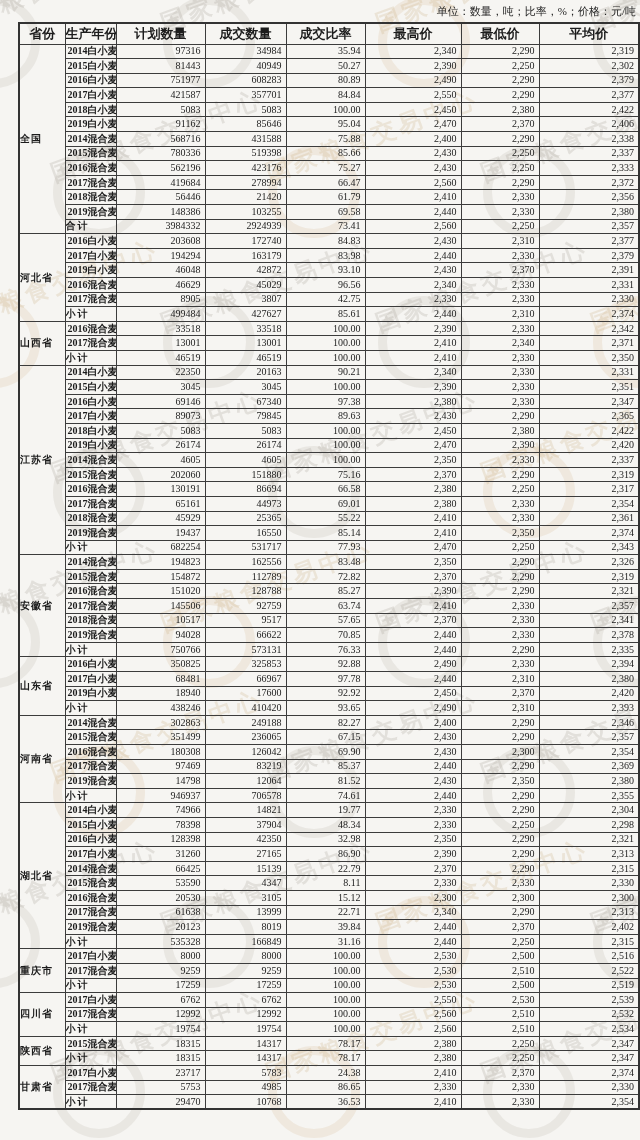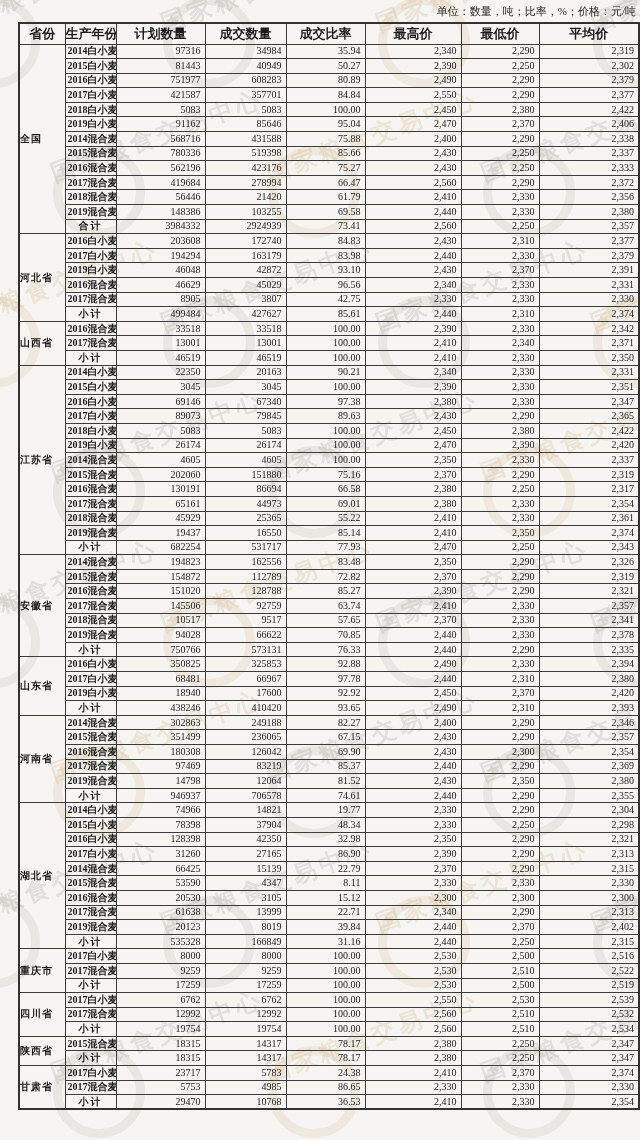--- a/index.html
+++ b/index.html
@@ -64,21 +64,21 @@
     font-size: 10px;
     line-height: 1;
     vertical-align: middle;
   }
   td.province {
     text-align: left;
     font-size: 11px; font-weight: bold;
     letter-spacing: 1px;
   }
   td.year { text-align: left; padding-left: 2px; font-weight: bold; }
-  td.subtotal { text-align: center; font-weight: bold; font-size: 10.5px; letter-spacing: 2px; margin-left: 24px; }
+  td.subtotal { font-weight: bold; font-size: 10.5px; letter-spacing: 2px; margin-left: 24px; }
   td.num { text-align: right; padding-right: 4px; }
   tr.group-start td { border-top-width: 2px; }
 </style>
 </head>
 <body>
 
 <div id="watermarks">
     <div class="wm" style="left: -60px; top: -30px;">
       <span class="wm-text">国家粮食交易中心</span>
       <span class="wm-circle"></span>

